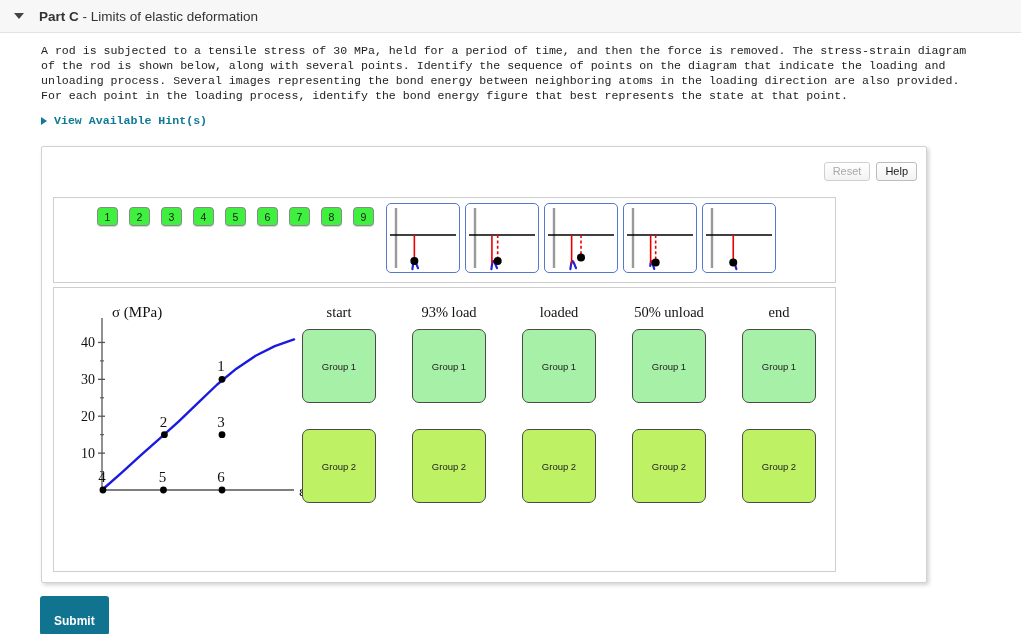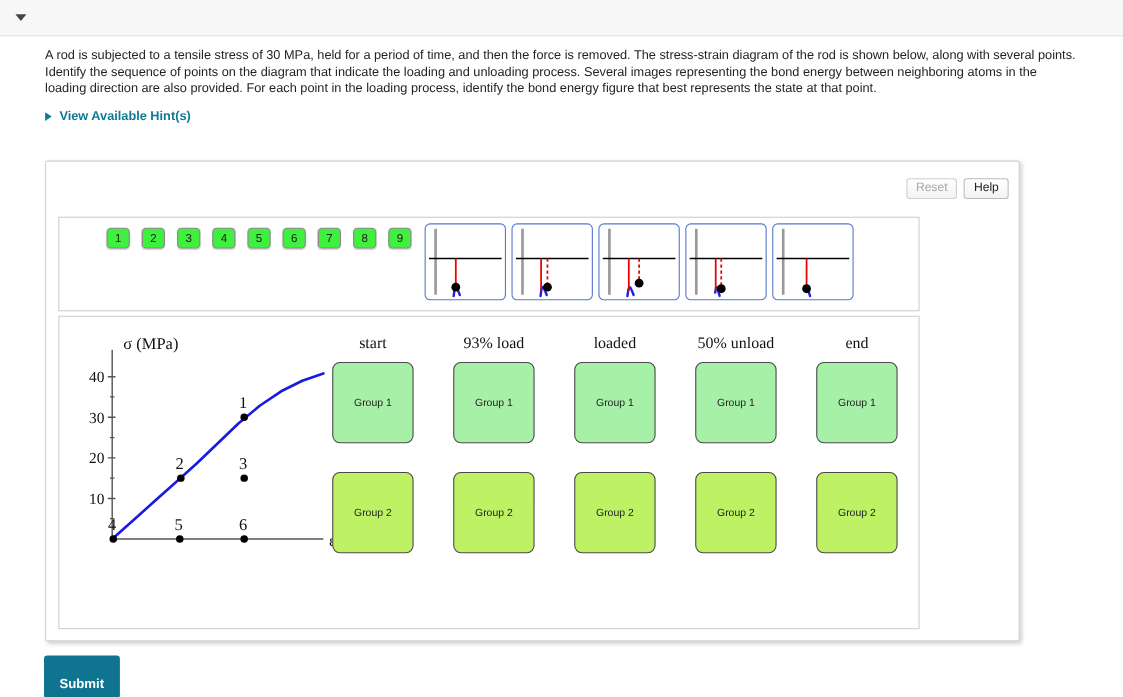--- a/index.html
+++ b/index.html
@@ -25,21 +25,21 @@
     width:0;height:0;
     border-left:5px solid transparent;
     border-right:5px solid transparent;
     border-top:6px solid #444;
     margin-right:15px;
   }
   .part-title{font-size:13.5px;color:#333;}
   .part-title b{font-weight:bold;}
 
   
-  .prob-wrap{padding:10px 40px 0 41px;}
+  .prob-wrap{padding:10px 40px 0 41px;font-family:Liberation Mono, monospace;}
   .prob-text{
     font-size:11.6px;line-height:15px;color:#222;
     margin:0 0 11px 0;max-width:955px;
   }
   .prob-strong{font-size:11.6px;font-weight:bold;color:#111;margin:0 0 12px 0;}
   .hint-link{
     display:flex;align-items:center;gap:7px;
     color:#0f7a96;font-size:11.6px;font-weight:bold;
     cursor:pointer;margin-bottom:8px;
   }
@@ -157,20 +157,23 @@
     font-family:"Liberation Sans", sans-serif;
   }
 
   text{font-family:"Liberation Serif", serif;}
 </style>
 </head>
 <body>
 
 <div class="part-header">
   <span class="caret-down"></span>
+  <span class="part-title">
+    <b>Part C</b><span> - Limits of elastic deformation</span>
+  </span>
 </div>
 
 <div class="prob-wrap">
   <p class="prob-text">A rod is subjected to a tensile stress of 30 MPa, held for a period of time, and then the force is removed. The stress-strain diagram of the rod is shown below, along with several points. Identify the sequence of points on the diagram that indicate the loading and unloading process. Several images representing the bond energy between neighboring atoms in the loading direction are also provided. For each point in the loading process, identify the bond energy figure that best represents the state at that point.</p>
   <div class="hint-link">
     <span class="caret-right"></span>
     <span>View Available Hint(s)</span>
   </div>
 </div>
 

